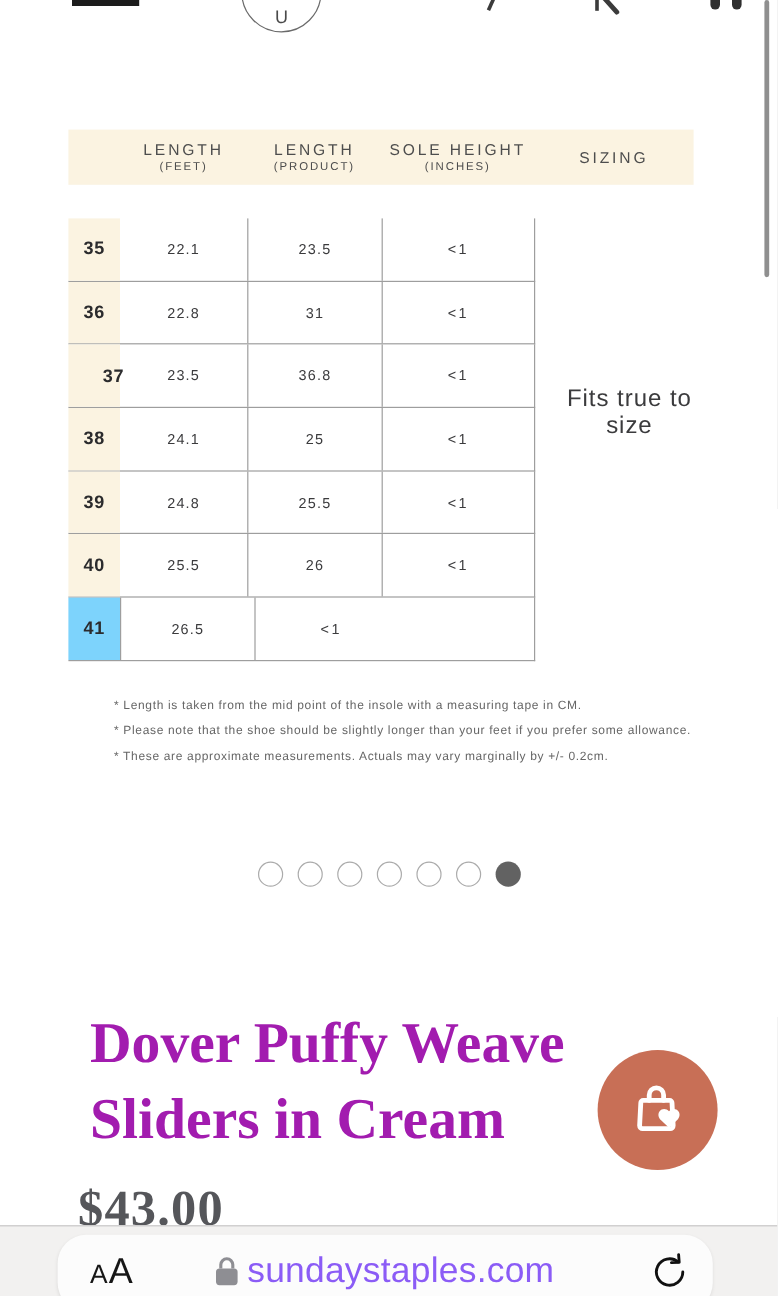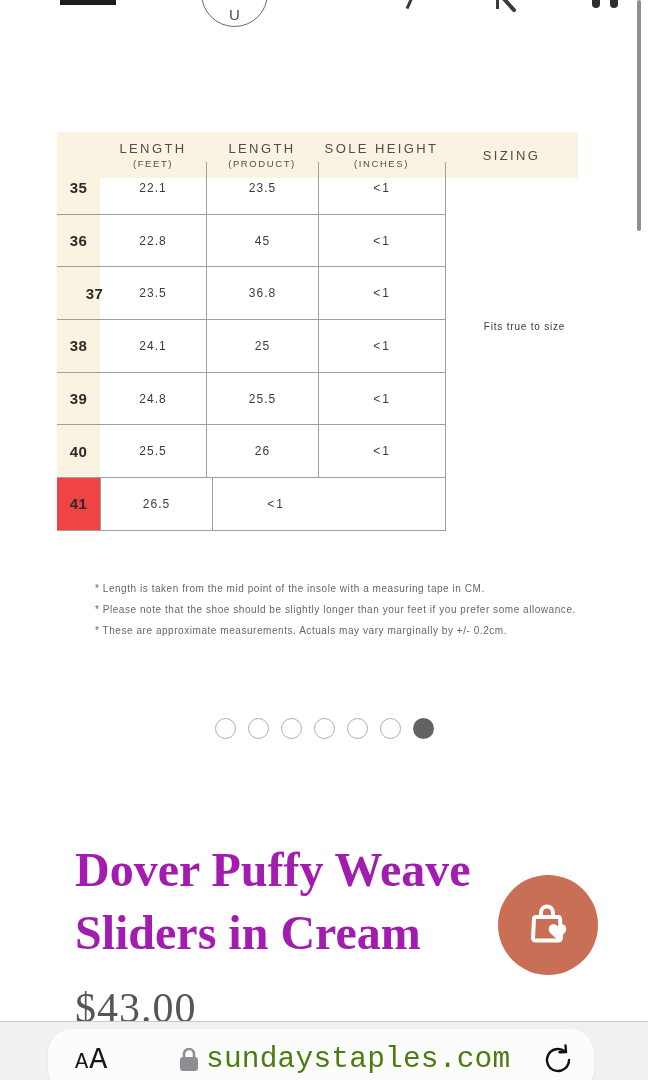--- a/index.html
+++ b/index.html
@@ -32,95 +32,95 @@
   .chart-header {
     position: absolute; left: 57px; top: 108px; width: 521px; height: 46px;
     background: #FBF3E1; display: flex; align-items: stretch;
   }
   .ch-spacer { width: 43px; }
   .ch-cell { display: flex; flex-direction: column; justify-content: center; align-items: center; gap: 2px; }
   .ch-cell .lbl { font-size: 13px; letter-spacing: 2.4px; color: #4d4d4d; }
   .ch-cell .sub { font-size: 9.5px; letter-spacing: 1.6px; color: #4d4d4d; }
   .ch-c1 { width: 106px; } .ch-c2 { width: 112px; } .ch-c3 { width: 127px; } .ch-c4 { width: 133px; }
 
-  .chart-body { position: absolute; left: 57px; top: 162px; width: 389px; }
+  .chart-body { position: absolute; left: 57px; top: 182px; width: 389px; }
   .t-row { display: flex; height: 52.7px; border-bottom: 1px solid #9e9e9e; border-right: 1px solid #9e9e9e; }
   .t-cell { display: flex; align-items: center; justify-content: center; font-size: 12px; color: #3b3b3d; letter-spacing: 1px; }
   .t-size { width: 43px; background: #FBF3E1; font-weight: 700; font-size: 15px; color: #2b2b2d; letter-spacing: 0.5px; }
   .t-c2 { width: 106px; }
   .t-c3 { width: 112px; border-left: 1px solid #9e9e9e; }
   .t-c4 { width: 127px; border-left: 1px solid #9e9e9e; letter-spacing: 2px; }
 
   .sizing-note {
     position: absolute; left: 452px; top: 321px; width: 145px;
-    text-align: center; font-size: 10px; color: #3b3b3d; letter-spacing: 0.8px;
+    text-align: center; font-size: 20px; color: #3b3b3d; letter-spacing: 0.8px;
   }
 
   .footnotes { position: absolute; left: 95px; top: 578px; width: 520px; }
   .footnote { font-size: 10px; line-height: 21px; color: #666666; letter-spacing: 0.55px; }
 
   
   .carousel { position: absolute; left: 0; top: 718px; width: 648px; display: flex; justify-content: center; gap: 12px; }
   .dot { width: 21px; height: 21px; border-radius: 50%; border: 1.5px solid #ababab; background: #ffffff; }
   .dot.active { border: none; background: #626262; }
 
   
   .product-title {
     position: absolute; left: 75px; top: 838px; width: 440px;
     font-family: "Liberation Serif", "DejaVu Serif", serif;
     font-weight: 700; font-size: 48px; line-height: 63px; color: #a21caf;
   }
   .product-price {
-    position: absolute; left: 75px; top: 984px;
+    position: absolute; left: 65px; top: 984px;
     font-family: "Liberation Serif", "DejaVu Serif", serif;
-    font-weight: 400; font-size: 42px; color: #55565a; letter-spacing: 1px;
+    font-weight: 700; font-size: 42px; color: #55565a; letter-spacing: 1px;
   }
   .cart-button {
     position: absolute; left: 498px; top: 875px; width: 100px; height: 100px;
     border-radius: 50%; background: #C86F56; border: none;
     display: flex; align-items: center; justify-content: center; cursor: pointer;
   }
 
   
   .bottom-bar {
     position: absolute; left: 0; top: 1021px; width: 648px; height: 59px;
-    background: #F2F1F0; border-top: 1px solid #c9c8c7; font-family: Liberation Mono, monospace;
+    background: #F2F1F0; border-top: 1px solid #c9c8c7;
   }
   .url-pill {
     position: absolute; left: 48px; top: 7px; width: 546px; height: 64px;
     background: #FCFCFC; border-radius: 24px;
     box-shadow: 0 1px 3px rgba(0,0,0,0.08);
     display: flex; align-items: center;
   }
   .reader-label {
     position: absolute; left: 27px; top: 14px; font-size: 30px; color: #161616;
     letter-spacing: 1px;
   }
   .reader-label::first-letter { font-size: 22px; }
   .lock-wrap { position: absolute; left: 130px; top: 18px; width: 22px; height: 26px; }
-  .url-text { position: absolute; left: 158px; top: 13px; font-size: 29.5px; color: #4d7c0f; letter-spacing: 0.2px; }
+  .url-text { position: absolute; left: 158px; top: 13px; font-size: 29.5px; color: #8b5cf6; letter-spacing: 0.2px; }
   .refresh-wrap { position: absolute; left: 494px; top: 14px; width: 32px; height: 34px; }
 </style>
 </head>
 <body>
 
 <div class="screen">
 
   <div class="hamburger-line"></div>
   <div class="logo-circle">
     <span class="logo-glyph">U</span>
   </div>
   <div class="nav-frag-1"></div>
   <div class="nav-frag-2"></div>
   <div class="search-handle"></div>
   <div class="bag-dot d1"></div>
   <div class="bag-dot d2"></div>
   <div class="scrollbar"></div>
 
-  <div class="chart-header" style="background-color: rgb(251, 243, 225); margin-top: 24px;">
+  <div class="chart-header" style="background-color: rgb(251, 243, 225);">
     <div class="ch-spacer"></div>
     <div class="ch-cell ch-c1">
       <span class="lbl">LENGTH</span>
       <span class="sub">(FEET)</span>
     </div>
     <div class="ch-cell ch-c2">
       <span class="lbl">LENGTH</span>
       <span class="sub">(PRODUCT)</span>
     </div>
     <div class="ch-cell ch-c3">
@@ -135,21 +135,21 @@
   <div class="chart-body">
     <div class="t-row">
       <div class="t-cell t-size" style="background-color: rgb(251, 243, 225);">35</div>
       <div class="t-cell t-c2">22.1</div>
       <div class="t-cell t-c3">23.5</div>
       <div class="t-cell t-c4">&lt;1</div>
     </div>
     <div class="t-row">
       <div class="t-cell t-size" style="background-color: rgb(251, 243, 225);">36</div>
       <div class="t-cell t-c2">22.8</div>
-      <div class="t-cell t-c3">45</div>
+      <div class="t-cell t-c3">31</div>
       <div class="t-cell t-c4">&lt;1</div>
     </div>
     <div class="t-row">
       <div class="t-cell t-size" style="background-color: rgb(251, 243, 225); padding-left: 32px;">37</div>
       <div class="t-cell t-c2">23.5</div>
       <div class="t-cell t-c3">36.8</div>
       <div class="t-cell t-c4">&lt;1</div>
     </div>
     <div class="t-row">
       <div class="t-cell t-size" style="background-color: rgb(251, 243, 225);">38</div>
@@ -163,21 +163,21 @@
       <div class="t-cell t-c3">25.5</div>
       <div class="t-cell t-c4">&lt;1</div>
     </div>
     <div class="t-row">
       <div class="t-cell t-size" style="background-color: rgb(251, 243, 225);">40</div>
       <div class="t-cell t-c2">25.5</div>
       <div class="t-cell t-c3">26</div>
       <div class="t-cell t-c4">&lt;1</div>
     </div>
     <div class="t-row">
-      <div class="t-cell t-size" style="background-color: #ef4444; text-align: center;">41</div>
+      <div class="t-cell t-size" style="background-color: #7dd3fc; text-align: center;">41</div>
       <div class="t-cell t-c3">26.5</div>
       <div class="t-cell t-c4">&lt;1</div>
     </div>
   </div>
 
   <div class="sizing-note">Fits true to size</div>
 
   <div class="footnotes">
     <div class="footnote">* Length is taken from the mid point of the insole with a measuring tape in CM.</div>
     <div class="footnote">* Please note that the shoe should be slightly longer than your feet if you prefer some allowance.</div>

